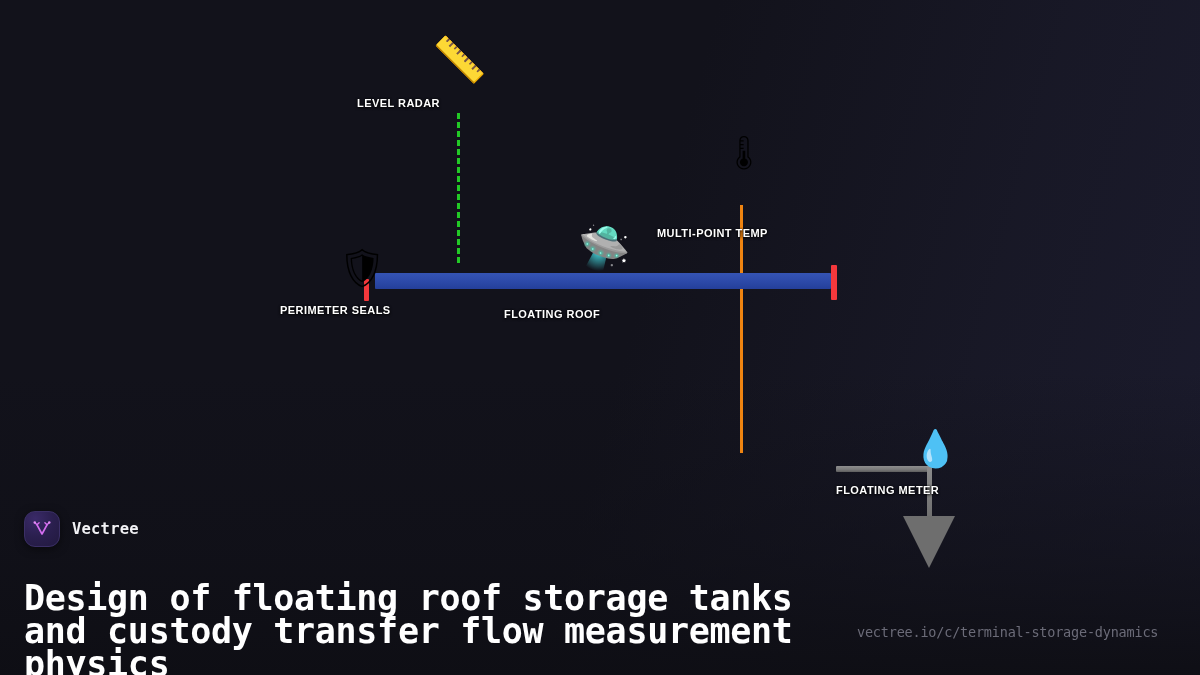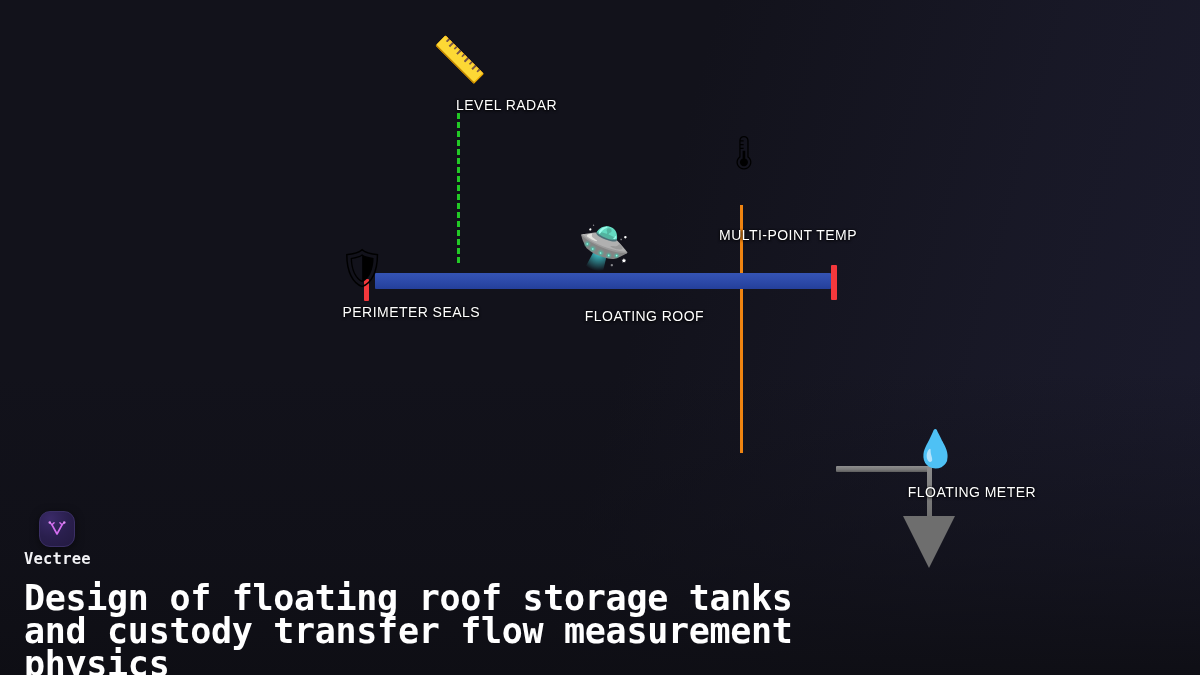--- a/index.html
+++ b/index.html
@@ -47,25 +47,25 @@
     font-family: "DejaVu Sans", sans-serif;
     line-height: 1;
     text-align: center;
     user-select: none;
   }
 
   .node-label {
     position: absolute;
     color: #ffffff;
     font-family: "Liberation Sans", sans-serif;
-    font-weight: 400;
-    font-size: 14px;
+    font-weight: 700;
+    font-size: 11px;
     letter-spacing: 0.45px;
     white-space: nowrap;
-    text-align: right;
+    text-align: left;
     text-shadow: 0 1px 3px rgba(0,0,0,0.95), 0 0 2px rgba(0,0,0,0.9);
   }
 
   
   .roof-bar {
     position: absolute;
     background: linear-gradient(180deg, #3554b4 0%, #2c49a8 55%, #243f9a 100%);
     border-radius: 1px;
   }
   .roof-tick {
@@ -100,22 +100,21 @@
   .meter-arrow {
     position: absolute;
     width: 0; height: 0;
   }
 
   
   .brand-row {
     position: absolute;
     display: flex;
     align-items: center;
-    gap: 3px;
-    flex-direction: column;
+    gap: 12px;
   }
   .brand-logo {
     width: 34px; height: 34px;
     border-radius: 11px;
     background: radial-gradient(120% 120% at 30% 20%, #3a2a68 0%, #2a1f4e 45%, #20183c 100%);
     border: 1px solid #3b2f66;
     display: flex;
     align-items: center;
     justify-content: center;
     box-shadow: 0 2px 8px rgba(0,0,0,0.5);
@@ -210,14 +209,15 @@
         <circle cx="20.7" cy="4.3" r="1.5" fill="#e08cf5"></circle>
       </svg>
     </div>
     <div class="brand-name">Vectree</div>
   </div>
 
   <div class="headline" style="left:24px; top:582px;">Design of floating roof storage tanks
 and custody transfer flow measurement
 physics</div>
 
+  <div class="url" style="left:857px; top:624px;">vectree.io/c/terminal-storage-dynamics</div>
 
 </div>
 
 </body></html>

